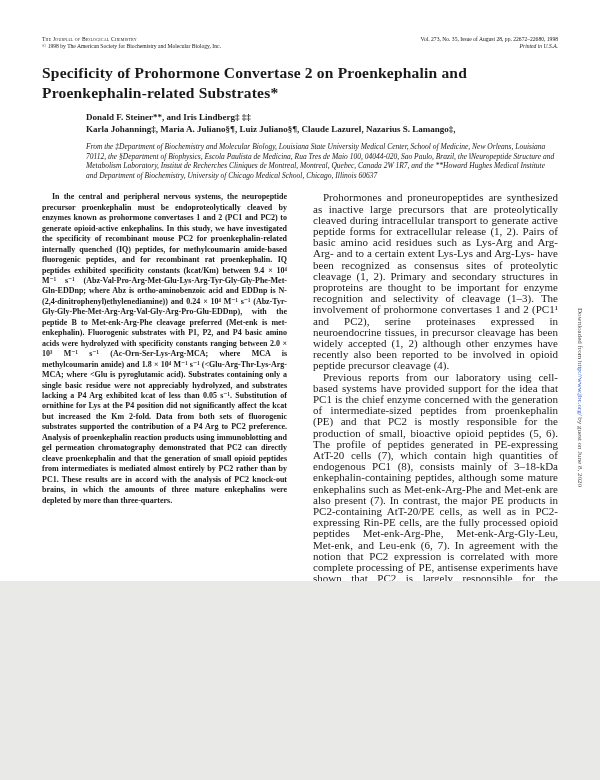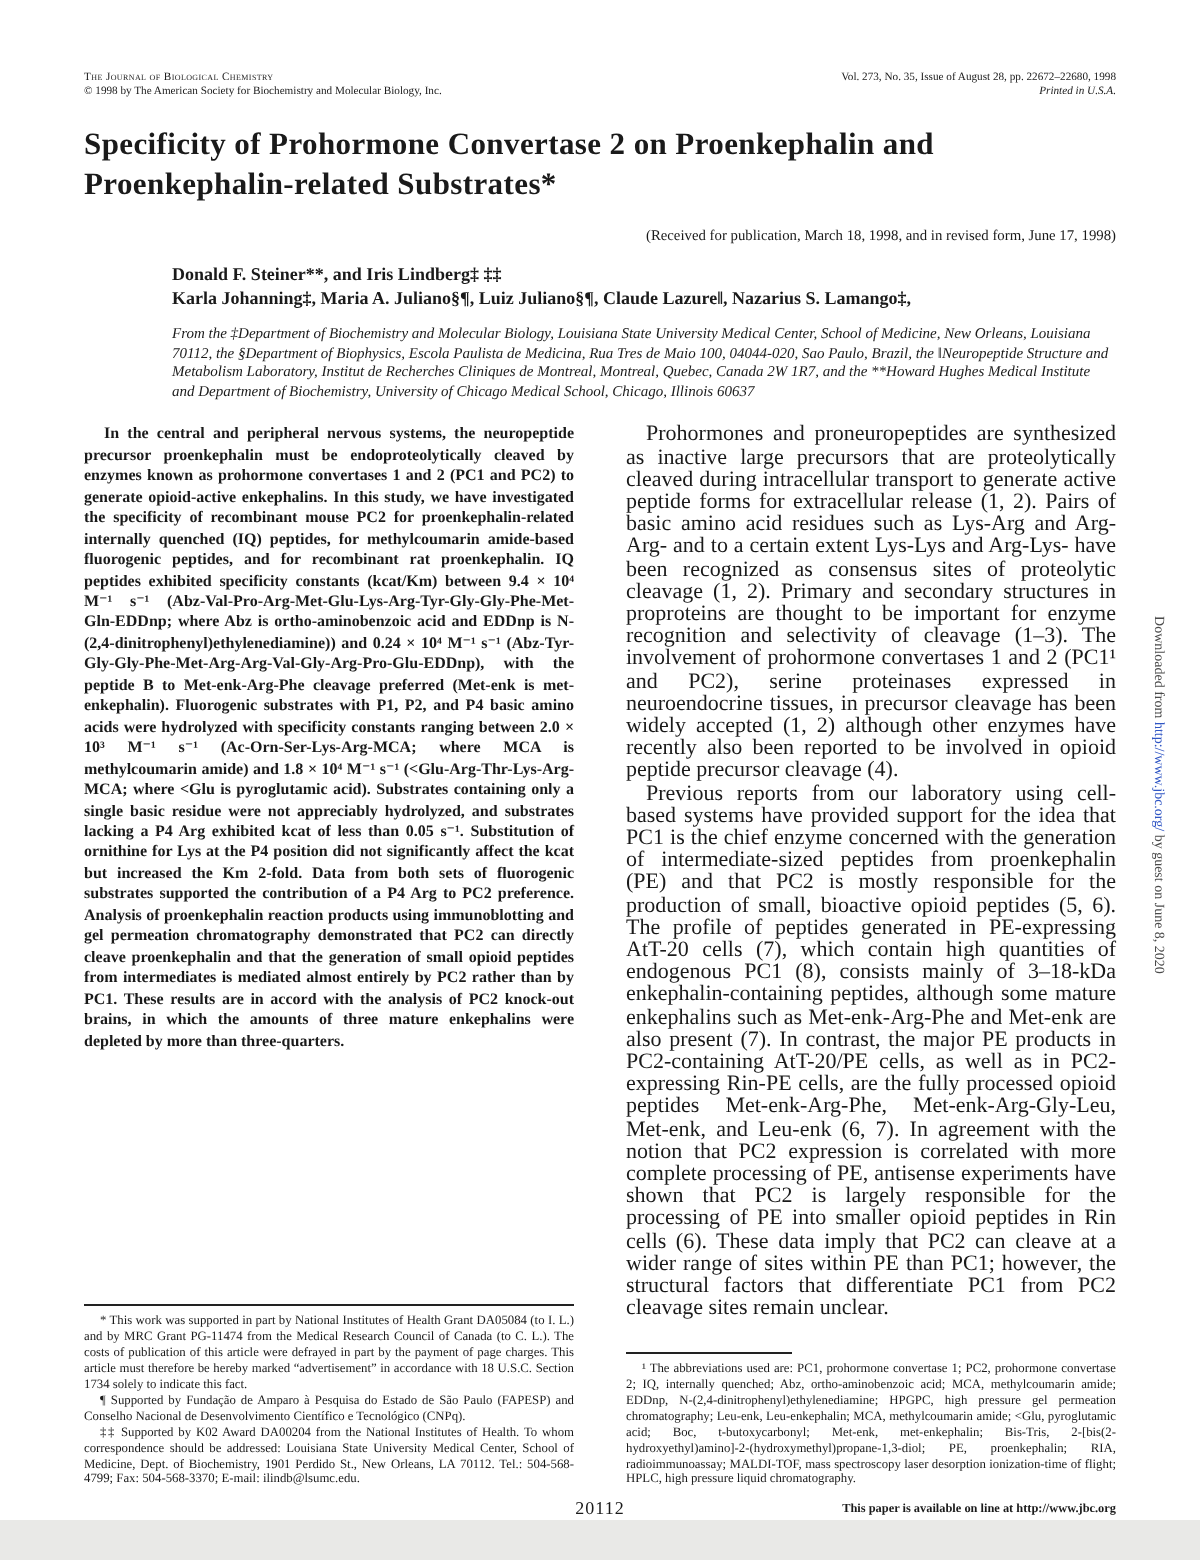--- a/index.html
+++ b/index.html
@@ -1,18 +1,18 @@
 <!DOCTYPE html>
 <html><head>
 <meta charset="utf-8">
 <style>
   html,body{margin:0;padding:0;background:#e9e9e7;}
   .page{
     position:relative;
-    width:600px;height:760px;
+    width:600px;height:581px;
     background:#ffffff;
     font-family:"Liberation Serif","DejaVu Serif",serif;
     color:#1a1a1a;
     box-sizing:border-box;
     padding:36px 42px 0 42px;
     overflow:hidden;
   }
   
   .masthead{display:flex;justify-content:space-between;font-size:5.6px;line-height:7px;}
   .mast-left .journal-name{font-variant:small-caps;letter-spacing:.2px;}
@@ -66,21 +66,20 @@
       <div class="journal-copyright">© 1998 by The American Society for Biochemistry and Molecular Biology, Inc.</div>
     </div>
     <div class="mast-right">
       <div>Vol. 273, No. 35, Issue of August 28, pp. 22672–22680, 1998</div>
       <div class="printed">Printed in U.S.A.</div>
     </div>
   </header>
 
   <h1 class="title">Specificity of Prohormone Convertase 2 on Proenkephalin and Proenkephalin-related Substrates*</h1>
 
-  <div class="received">(Received for publication, March 18, 1998, and in revised form, June 17, 1998)</div>
 
   <div class="authors">
     <div>Donald F. Steiner**, and Iris Lindberg‡ ‡‡</div>
     <div>Karla Johanning‡, Maria A. Juliano§¶, Luiz Juliano§¶, Claude Lazure‖, Nazarius S. Lamango‡,</div>
   </div>
 
   <div class="affiliation">From the ‡Department of Biochemistry and Molecular Biology, Louisiana State University Medical Center, School of Medicine, New Orleans, Louisiana 70112, the §Department of Biophysics, Escola Paulista de Medicina, Rua Tres de Maio 100, 04044-020, Sao Paulo, Brazil, the ‖Neuropeptide Structure and Metabolism Laboratory, Institut de Recherches Cliniques de Montreal, Montreal, Quebec, Canada 2W 1R7, and the **Howard Hughes Medical Institute and Department of Biochemistry, University of Chicago Medical School, Chicago, Illinois 60637</div>
 
   <div class="columns">
     <div class="col left">

